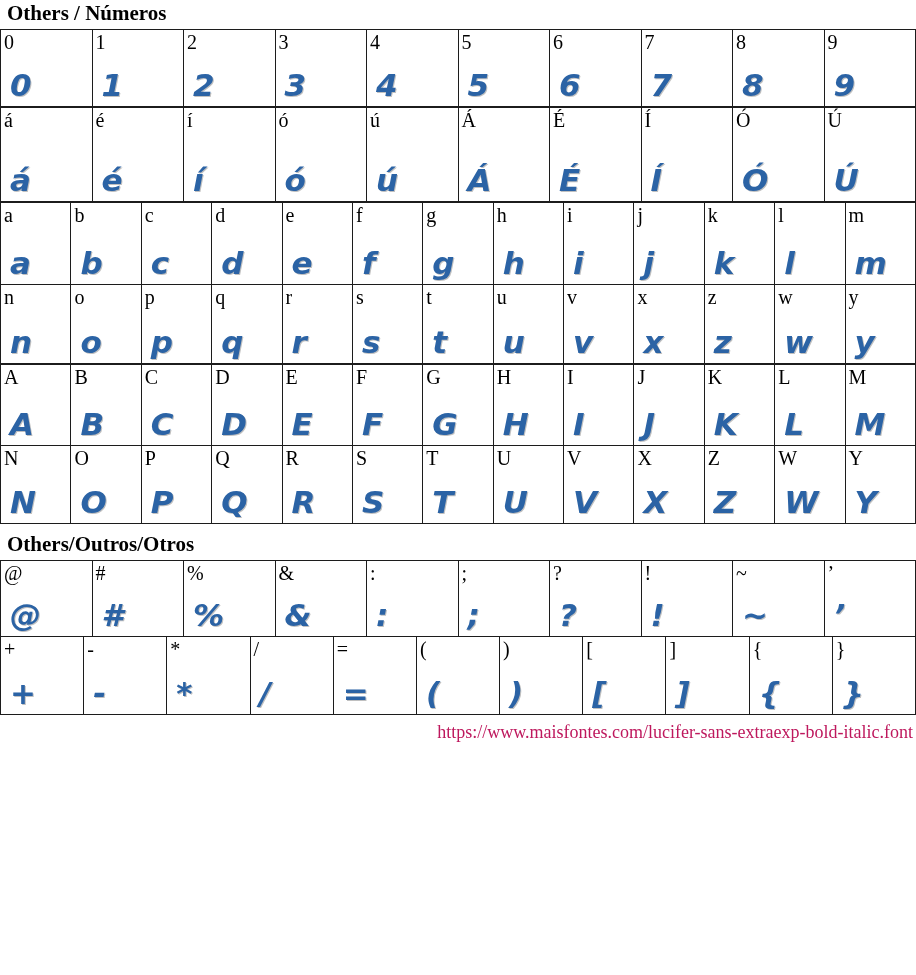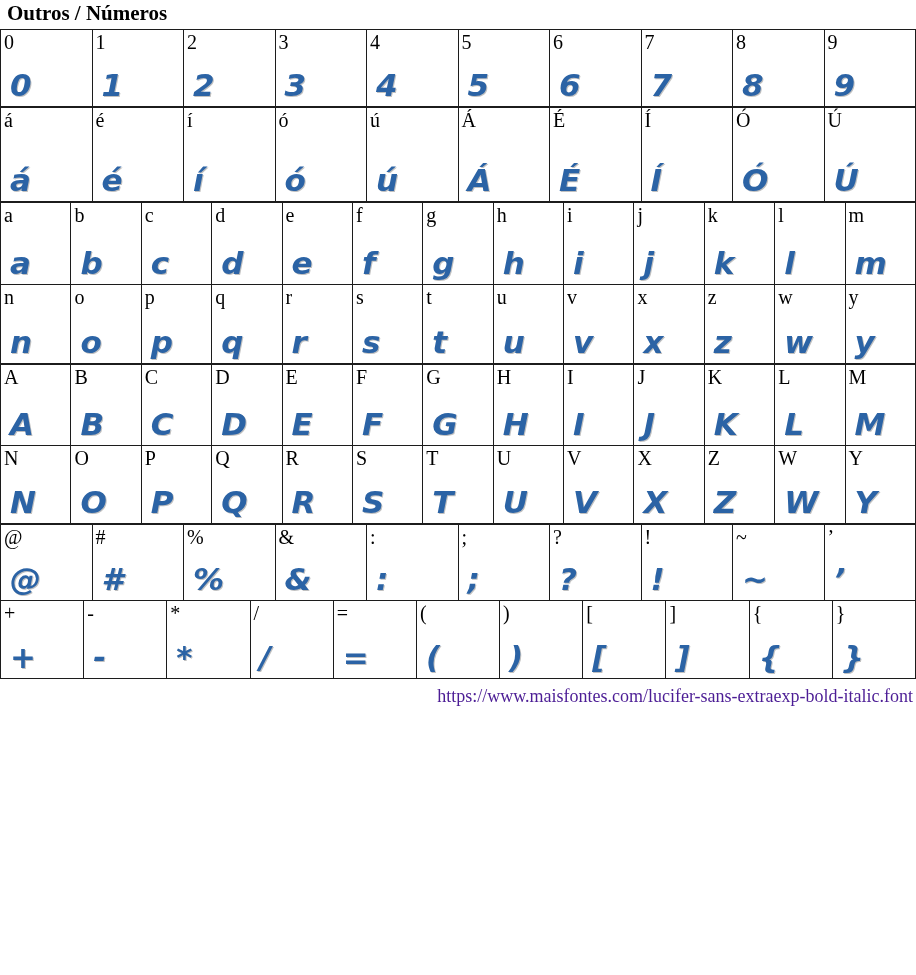--- a/index.html
+++ b/index.html
@@ -63,29 +63,29 @@
     padding: 0 0 5px 9px;
     color: var(--accent, #2b63a5);
     text-shadow: 1px 1px 0 rgba(140,140,140,0.55);
   }
   .footer-url {
     margin-top: 7px;
     text-align: right;
     padding-right: 3px;
     font-family: "Liberation Serif", serif;
     font-size: 18px;
-    color: #4c1d95;
+    color: #be185d;
   }
 </style>
 </head>
 <body>
 
 <div class="page">
   <div id="sections" style="--accent: #2b63a5;">
-      <h2 class="section-title first">Outros / Números</h2>
+      <h2 class="section-title first">Others / Números</h2>
       <div class="char-grid first-row" style="grid-template-columns: repeat(10, 1fr); height: 78px;">
         <div class="cell">
           <span class="ref">0</span>
           <span class="glyph">0</span>
         </div>
         <div class="cell">
           <span class="ref">1</span>
           <span class="glyph">1</span>
         </div>
         <div class="cell">
@@ -372,20 +372,21 @@
         </div>
         <div class="cell">
           <span class="ref">W</span>
           <span class="glyph">W</span>
         </div>
         <div class="cell">
           <span class="ref">Y</span>
           <span class="glyph">Y</span>
         </div>
       </div>
+      <h2 class="section-title">Others/Outros/Otros</h2>
       <div class="char-grid first-row" style="grid-template-columns: repeat(10, 1fr); height: 77px;">
         <div class="cell">
           <span class="ref">@</span>
           <span class="glyph">@</span>
         </div>
         <div class="cell">
           <span class="ref">#</span>
           <span class="glyph">#</span>
         </div>
         <div class="cell">

